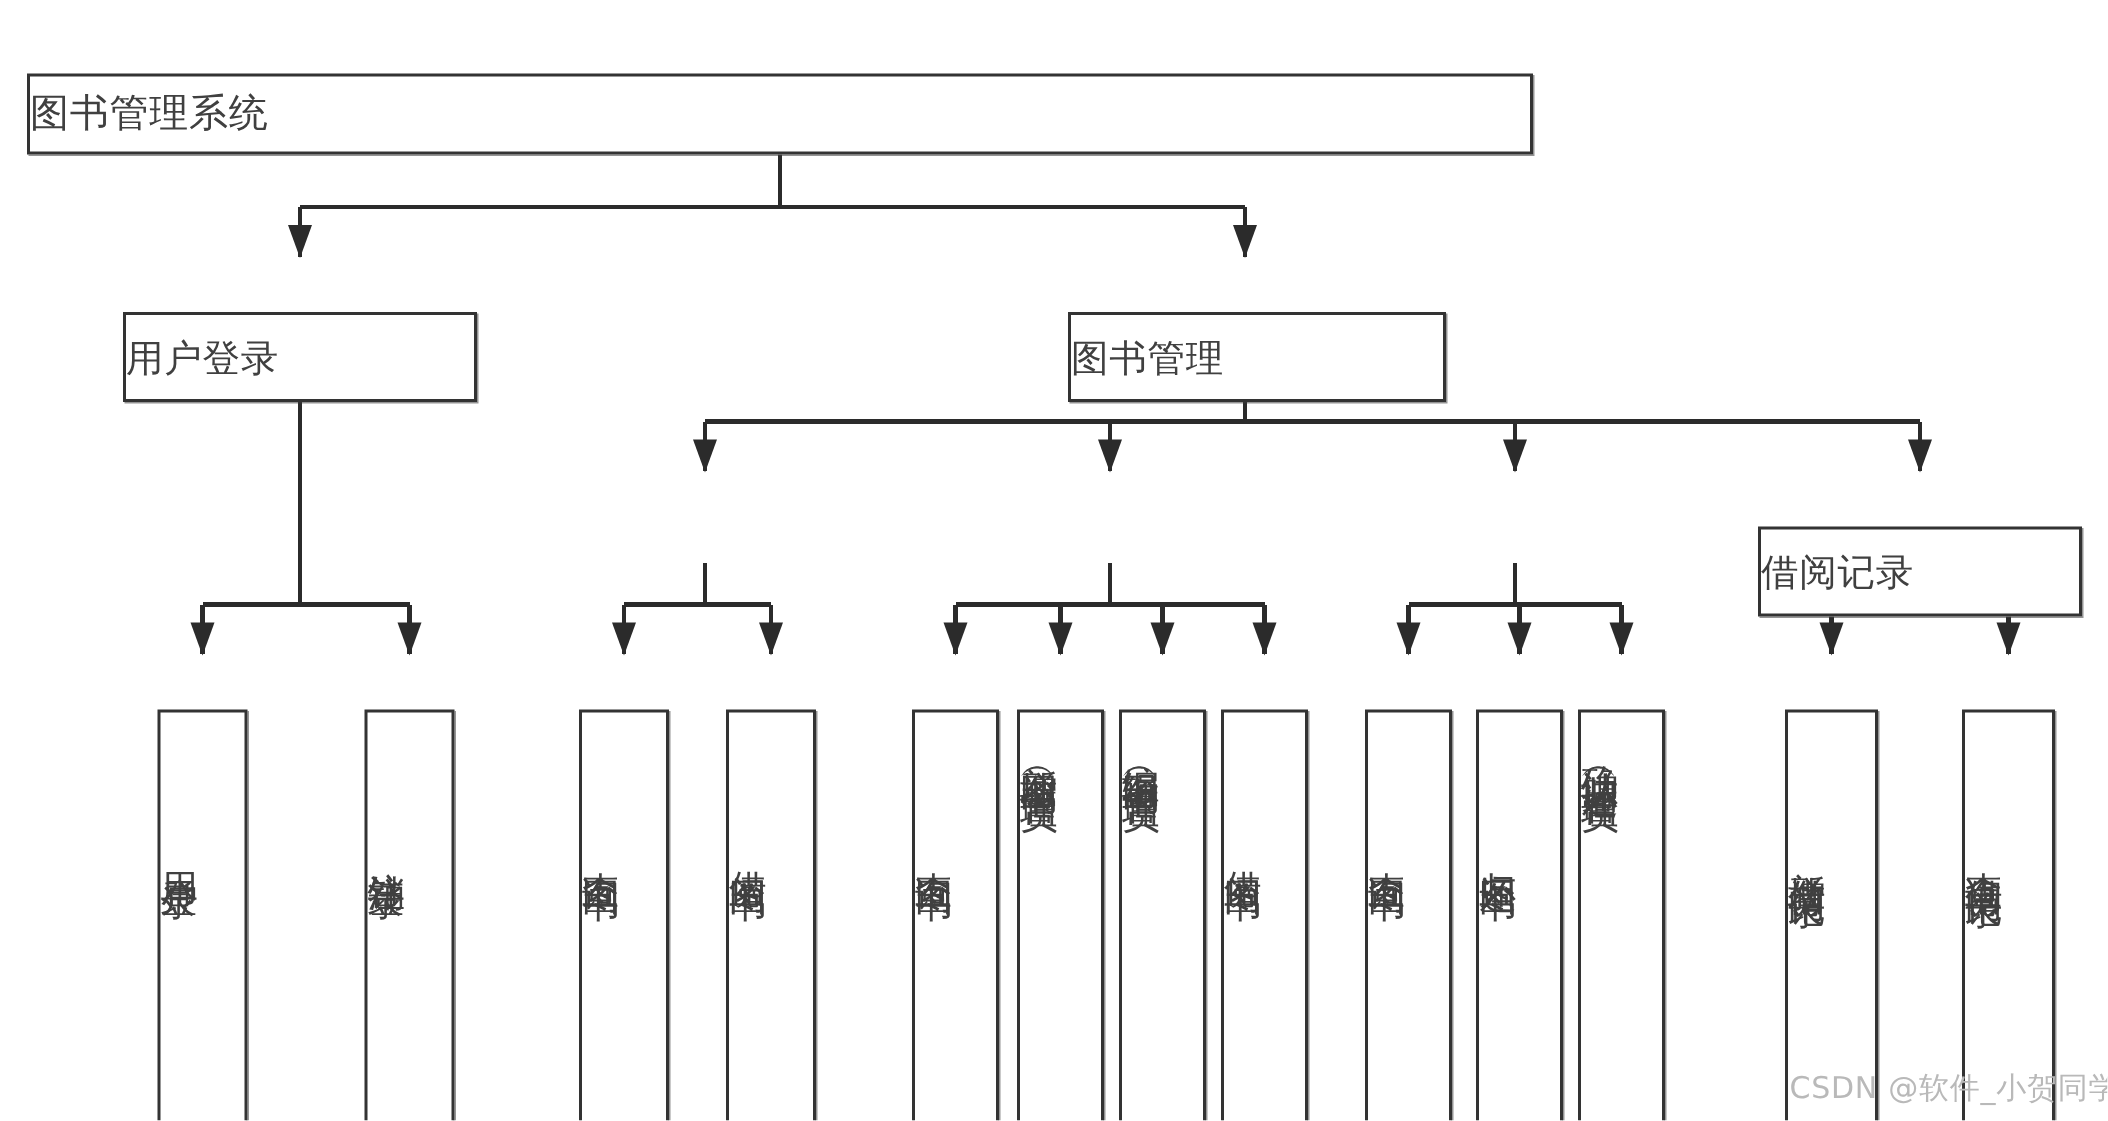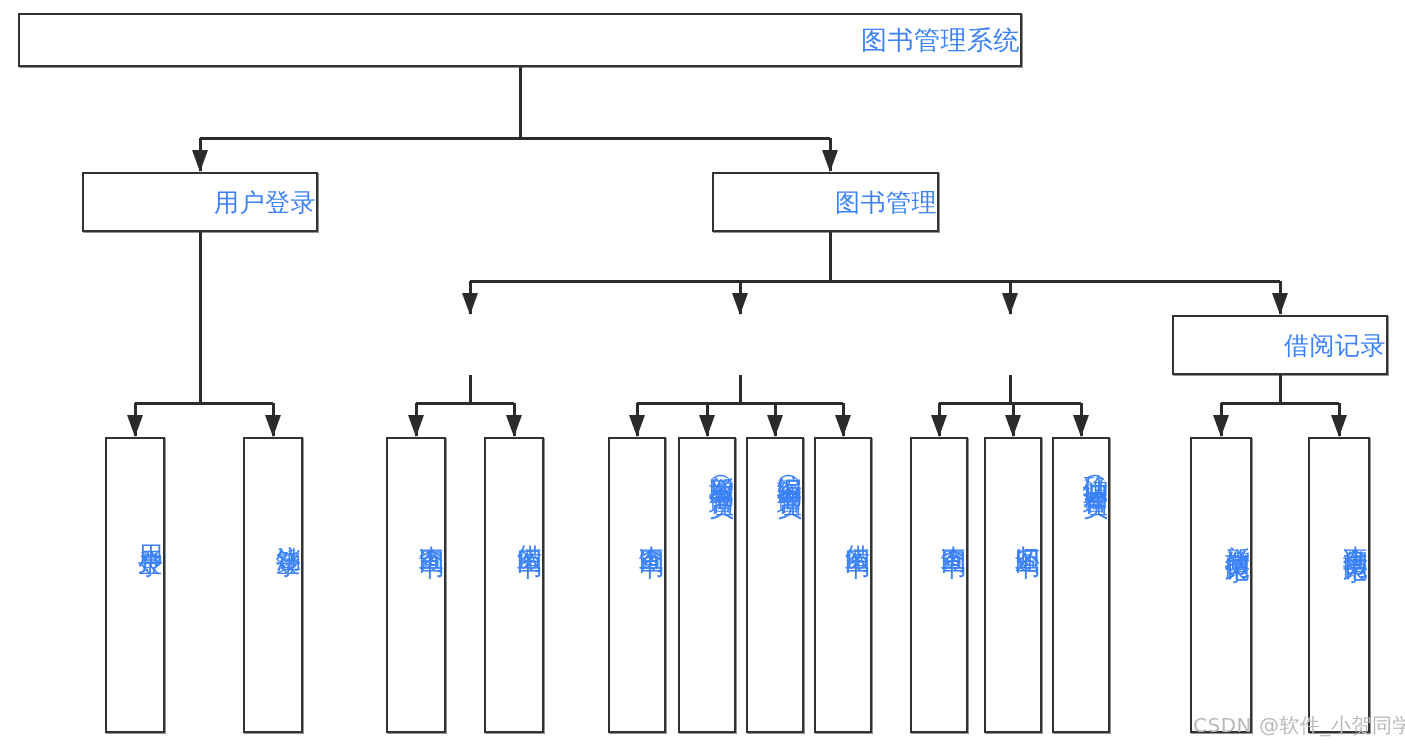--- a/index.html
+++ b/index.html
@@ -27,23 +27,24 @@
     pointer-events: none;
   }
   .node {
     position: absolute;
     box-sizing: border-box;
     background: #ffffff;
     border: 2px solid #333333;
     box-shadow: 1px 1px 0 0 rgba(60,60,60,0.55);
     display: flex;
     align-items: center;
-    justify-content: flex-end;
-    color: #3b82f6;
+    justify-content: flex-start;
+    color: #404040;
     z-index: 2;
+    margin-top: 36px;
   }
   .node .label {
     display: block;
     line-height: 1.08;
     letter-spacing: 0.5px;
     text-align: center;
     white-space: pre;
   }
   .node.horizontal .label {
     font-size: 25px;
@@ -138,21 +139,21 @@
       <polygon points="1331,415 1347,415 1339,437" fill="#2b2b2b"></polygon>
     </svg>
 
   <div class="watermark" style="left: 1193px; top: 712px;">CSDN @软件_小贺同学</div>
 <div class="node horizontal root" style="left: 18px; top: 13px; width: 1004px; height: 54px;">
       <span class="label">图书管理系统</span>
     </div>
     <div class="node horizontal" style="left: 82px; top: 172px; width: 236px; height: 60px;">
       <span class="label">用户登录</span>
     </div>
-    <div class="node horizontal" style="left: 712px; top: 172px; width: 227px; height: 60px;">
+    <div class="node horizontal" style="left: 712px; top: 172px; width: 252px; height: 60px;">
       <span class="label">图书管理</span>
     </div>
     <div class="node horizontal" style="left: 1172px; top: 315px; width: 216px; height: 60px;">
       <span class="label">借阅记录</span>
     </div>
     <div class="node vertical mid" style="left: 105px; top: 437px; width: 60px; height: 296px;">
       <span class="label">用户登录</span>
     </div>
     <div class="node vertical mid" style="left: 243px; top: 437px; width: 60px; height: 296px;">
       <span class="label">注销登录</span>

